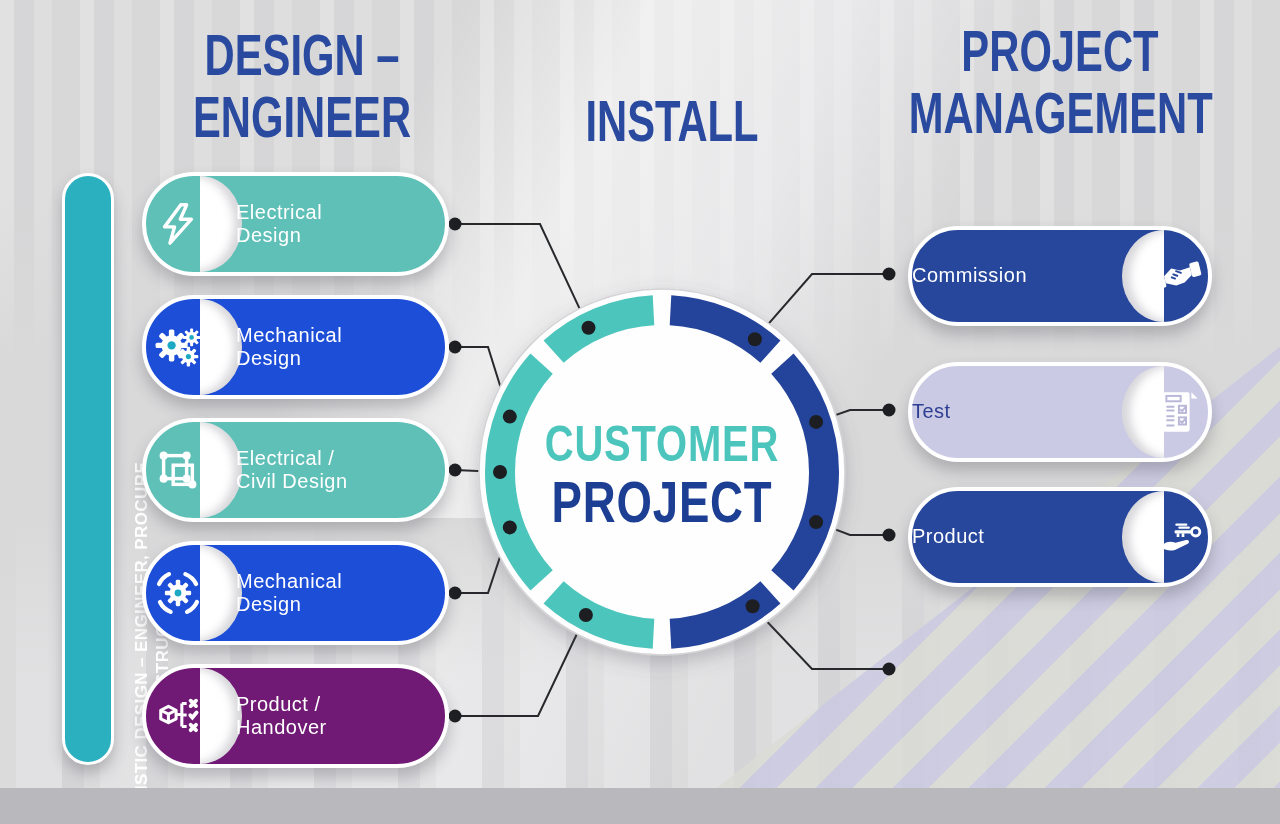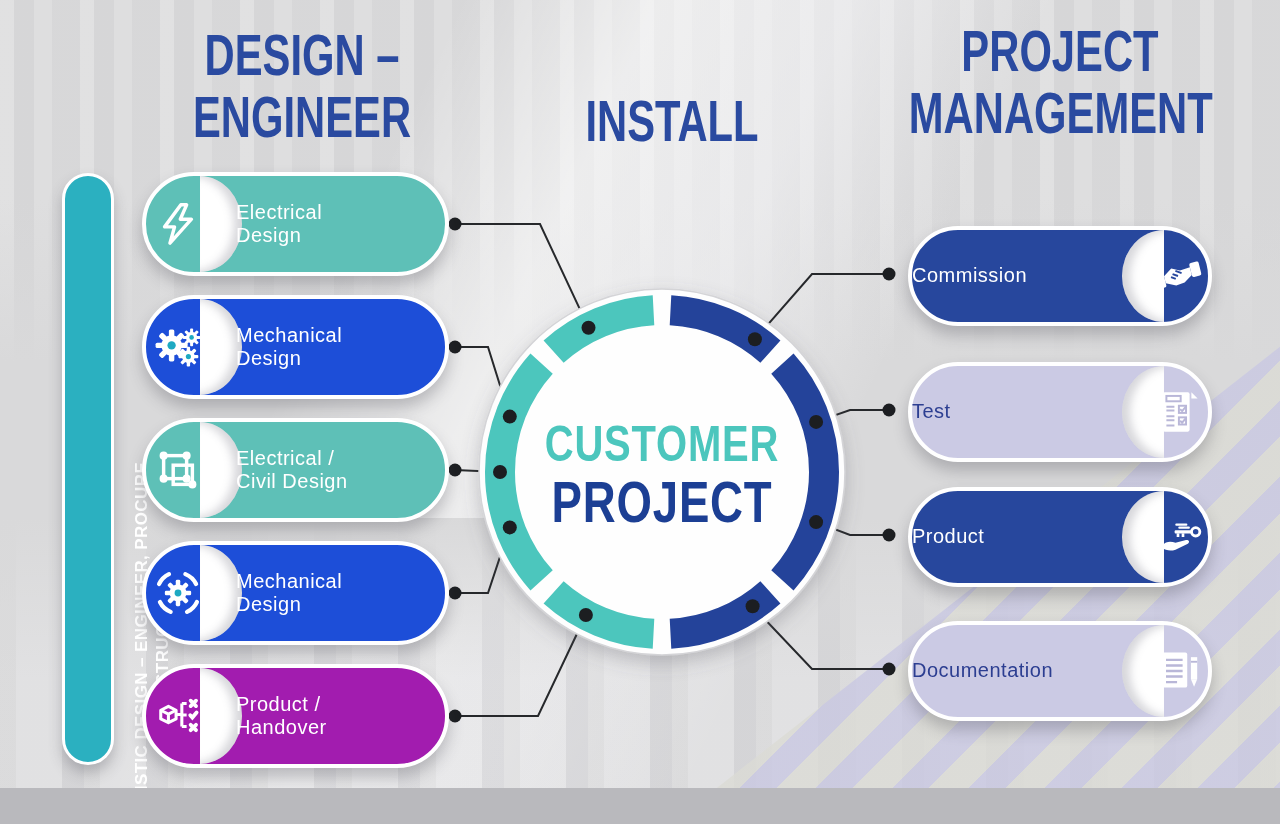--- a/index.html
+++ b/index.html
@@ -54,21 +54,21 @@
     letter-spacing:.4px;
   }
   
   .pill{
     position:absolute;border:4px solid #fff;border-radius:999px;
     box-shadow:0 9px 15px rgba(60,60,72,.28);display:flex;align-items:center;
   }
   .pill-left{left:142px;width:299px;height:96px;}
   .pill-right{left:908px;width:296px;height:92px;}
   .teal  {background:#5ec0b7;}
-  .teal2 {background:#a21caf;}
+  .teal2 {background:#701a75;}
   .cyan  {background:#1d4ed8;}
   .navy  {background:#27479d;}
   .lav   {background:#cbcae4;}
   .crescent{
     position:absolute;top:0;bottom:0;width:42px;background:#fff;
   }
   .crescent-l{left:54px;border-radius:0 100% 100% 0 / 0 50% 50% 0;
     box-shadow:inset -8px 0 9px rgba(110,110,125,.28);}
   .crescent-r{right:44px;border-radius:100% 0 0 100% / 50% 0 0 50%;
     box-shadow:inset 8px 0 9px rgba(110,110,125,.28);}
@@ -346,31 +346,14 @@
           <rect x="17.2" y="9.8" width="1.6" height="2.2"></rect>
         </g>
         <circle cx="25.6" cy="8.9" r="2.5" fill="none" stroke="#fff" stroke-width="1.7"></circle>
         <g stroke="#fff" stroke-width="1.3" stroke-linecap="round">
           <path d="M14 4.6 H20 M15.8 6.4 H21.5"></path>
         </g>
       </svg>
     </span>
   </div>
 
-  <div class="pill pill-right lav" style="top:621px">
-    <span class="pill-label">Documentation</span>
-    <span class="crescent crescent-r"></span>
-    <span class="pill-icon icon-r">
-      <svg width="48" height="48" viewBox="0 0 26 26">
-        <rect x="4" y="3" width="14" height="19" rx="1" fill="#fff"></rect>
-        <g stroke="#b9b7d8" stroke-width="1.3" fill="none">
-          <path d="M6.5 7 H15.5 M6.5 10 H15.5 M6.5 13 H15.5 M6.5 16 H15.5 M6.5 19 H12.5"></path>
-        </g>
-        <g fill="#fff">
-          <rect x="20" y="5.5" width="3.4" height="12"></rect>
-          <polygon points="20,17.5 23.4,17.5 21.7,21.5"></polygon>
-        </g>
-        <path d="M20 8 H23.4" stroke="#b9b7d8" stroke-width="1"></path>
-      </svg>
-    </span>
-  </div>
 
 </div>
 
 </body></html>

